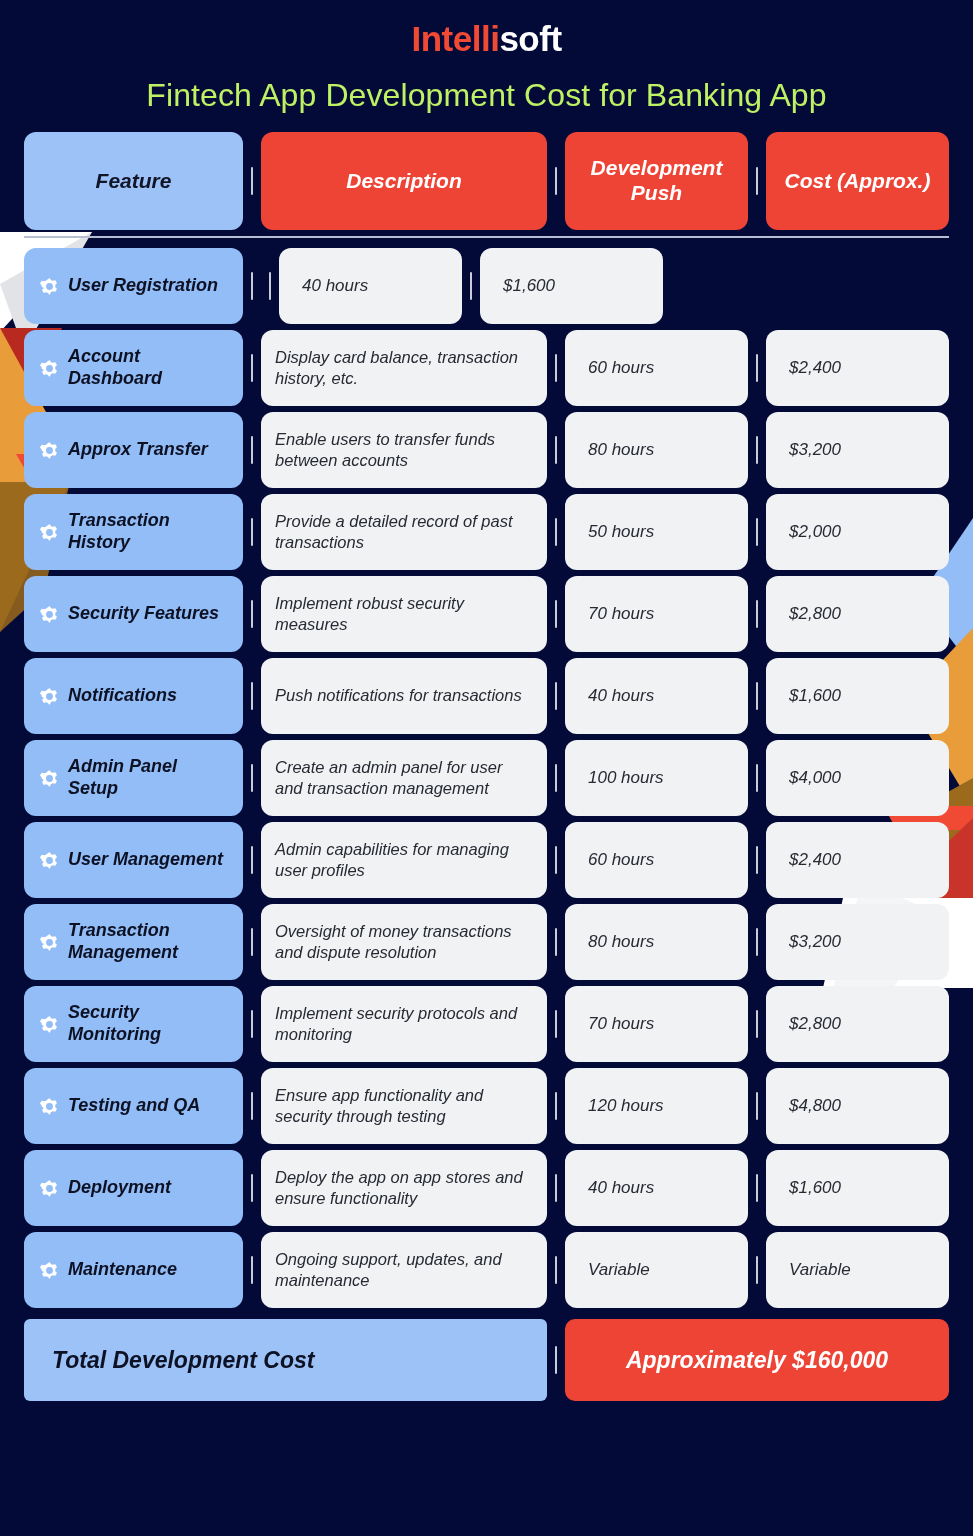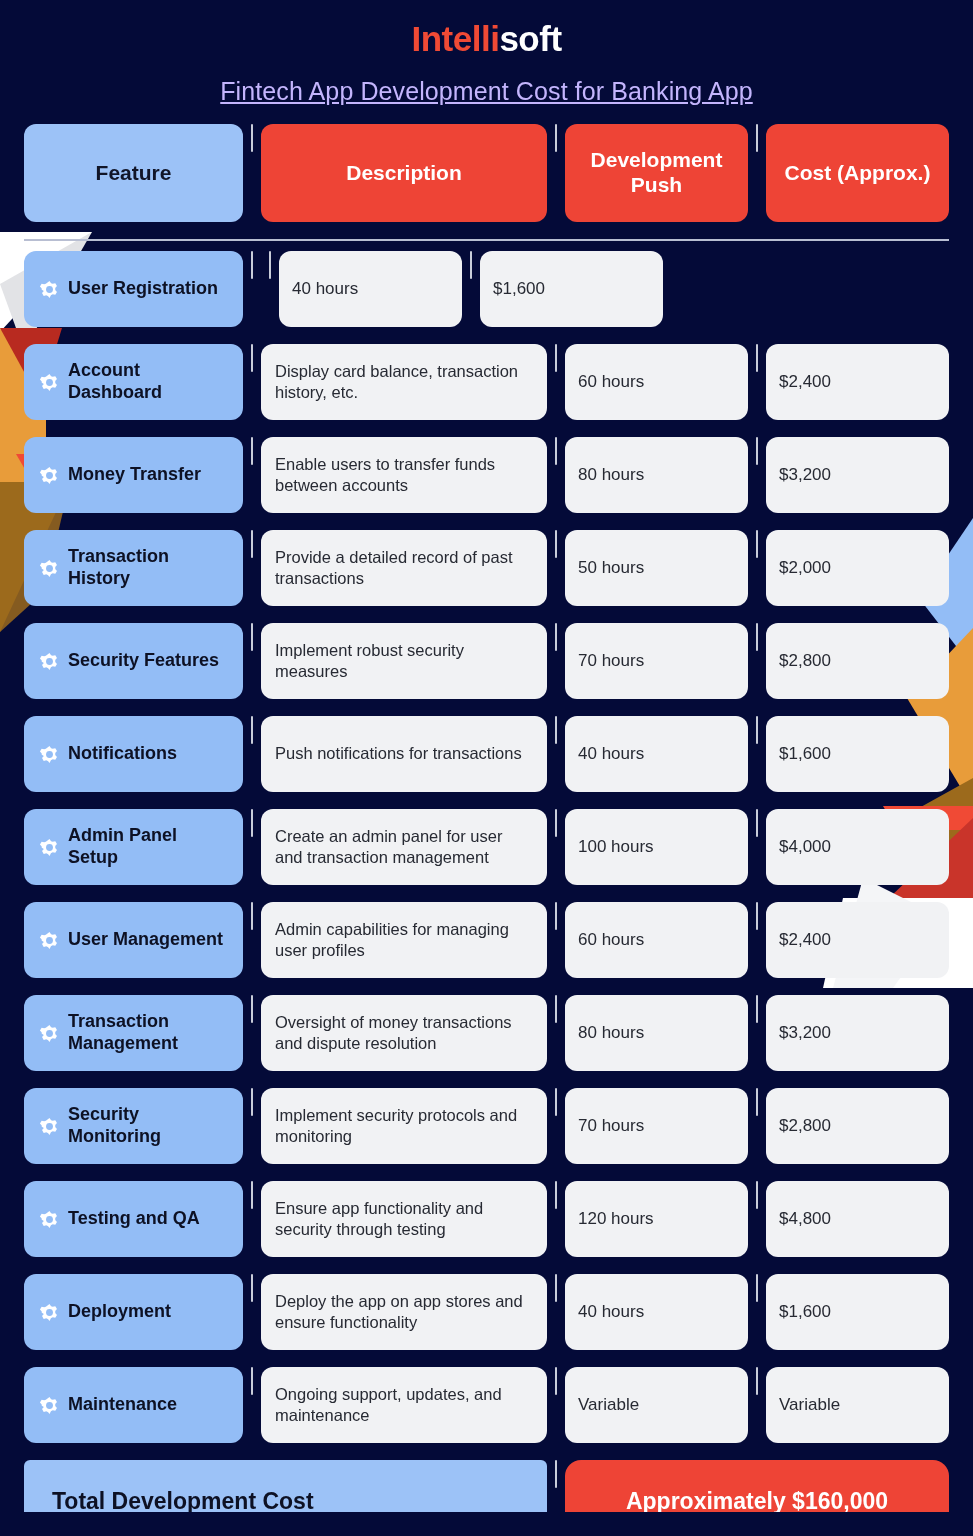--- a/index.html
+++ b/index.html
@@ -36,39 +36,39 @@
     font-weight: bold;
     letter-spacing: -0.5px;
   }
   .brand-a { color: #f04a35; }
   .brand-b { color: #ffffff; }
 
   .subtitle {
     position: relative;
     z-index: 3;
     text-align: center;
-    color: #c4b5fd;
-    font-size: 25px;
+    color: #bef264;
+    font-size: 32px;
     margin-top: 18px;
     letter-spacing: 0.1px;
-    text-decoration: underline;
   }
 
   
   .table {
     position: relative;
     z-index: 2;
     margin: 18px 24px 0 24px;
   }
 
   .row {
     display: flex;
-    align-items: flex-start;
-    margin-bottom: 17px;
+    align-items: center;
+    margin-bottom: 6px;
     position: relative;
+    font-style: italic;
   }
 
   .col-feature { width: 219px; flex: 0 0 219px; }
   .col-desc    { width: 286px; flex: 0 0 286px; }
   .col-time    { width: 183px; flex: 0 0 183px; }
   .col-cost    { width: 183px; flex: 0 0 183px; }
 
   .sep {
     flex: 0 0 18px;
     width: 18px;
@@ -131,21 +131,21 @@
   .text-cell {
     background: #f1f2f4;
     color: #272a33;
     font-size: 16.5px;
     line-height: 1.3;
   }
   .num-cell {
     background: #f1f2f4;
     color: #272a33;
     font-size: 17px;
-    padding-left: 13px;
+    padding-left: 23px;
   }
 
   
   .total-row { margin-top: 11px; }
   .total-label {
     flex: 0 0 523px;
     width: 523px;
     background: #9cc2f7;
     color: #0d1124;
     font-size: 23px;
@@ -157,21 +157,21 @@
     padding-left: 28px;
   }
   .total-value {
     flex: 0 0 384px;
     width: 384px;
     background: #ee4436;
     color: #ffffff;
     font-size: 23px;
     font-weight: bold;
     min-height: 82px;
-    border-radius: 16px;
+    border-radius: 10px;
     display: flex;
     align-items: center;
     justify-content: center;
   }
 </style>
 </head>
 <body>
 
 <div class="page">
 
@@ -264,21 +264,21 @@
             <i></i>
           </div>
           <div class="cell num-cell col-cost">$2,400</div>
         </div>
         <div class="row">
           <div class="cell feature-cell col-feature">
             <svg class="gear" viewBox="0 0 24 24" fill="#ffffff" aria-hidden="true">
               <path d="M12 1.8l1.5 2.1c.55.12 1.08.33 1.56.62l2.5-.6 1.6 2.77-1.7 1.92c.06.3.09.6.09.92s-.03.62-.09.92l1.7 1.92-1.6 2.77-2.5-.6c-.48.29-1.01.5-1.56.62L12 18.2l-1.5-2.06c-.55-.12-1.08-.33-1.56-.62l-2.5.6-1.6-2.77 1.7-1.92A5.6 5.6 0 014.45 10c0-.32.03-.62.09-.92L2.84 7.16l1.6-2.77 2.5.6c.48-.29 1.01-.5 1.56-.62L12 1.8z" transform="translate(0,2)"></path>
               <circle cx="12" cy="12" r="3.3" fill="#93bdf6"></circle>
             </svg>
-            <span>Money Transfer</span>
+            <span>Approx Transfer</span>
           </div>
           <div class="sep">
             <i></i>
           </div>
           <div class="cell text-cell col-desc">Enable users to transfer funds between accounts</div>
           <div class="sep">
             <i></i>
           </div>
           <div class="cell num-cell col-time">80 hours</div>
           <div class="sep">

